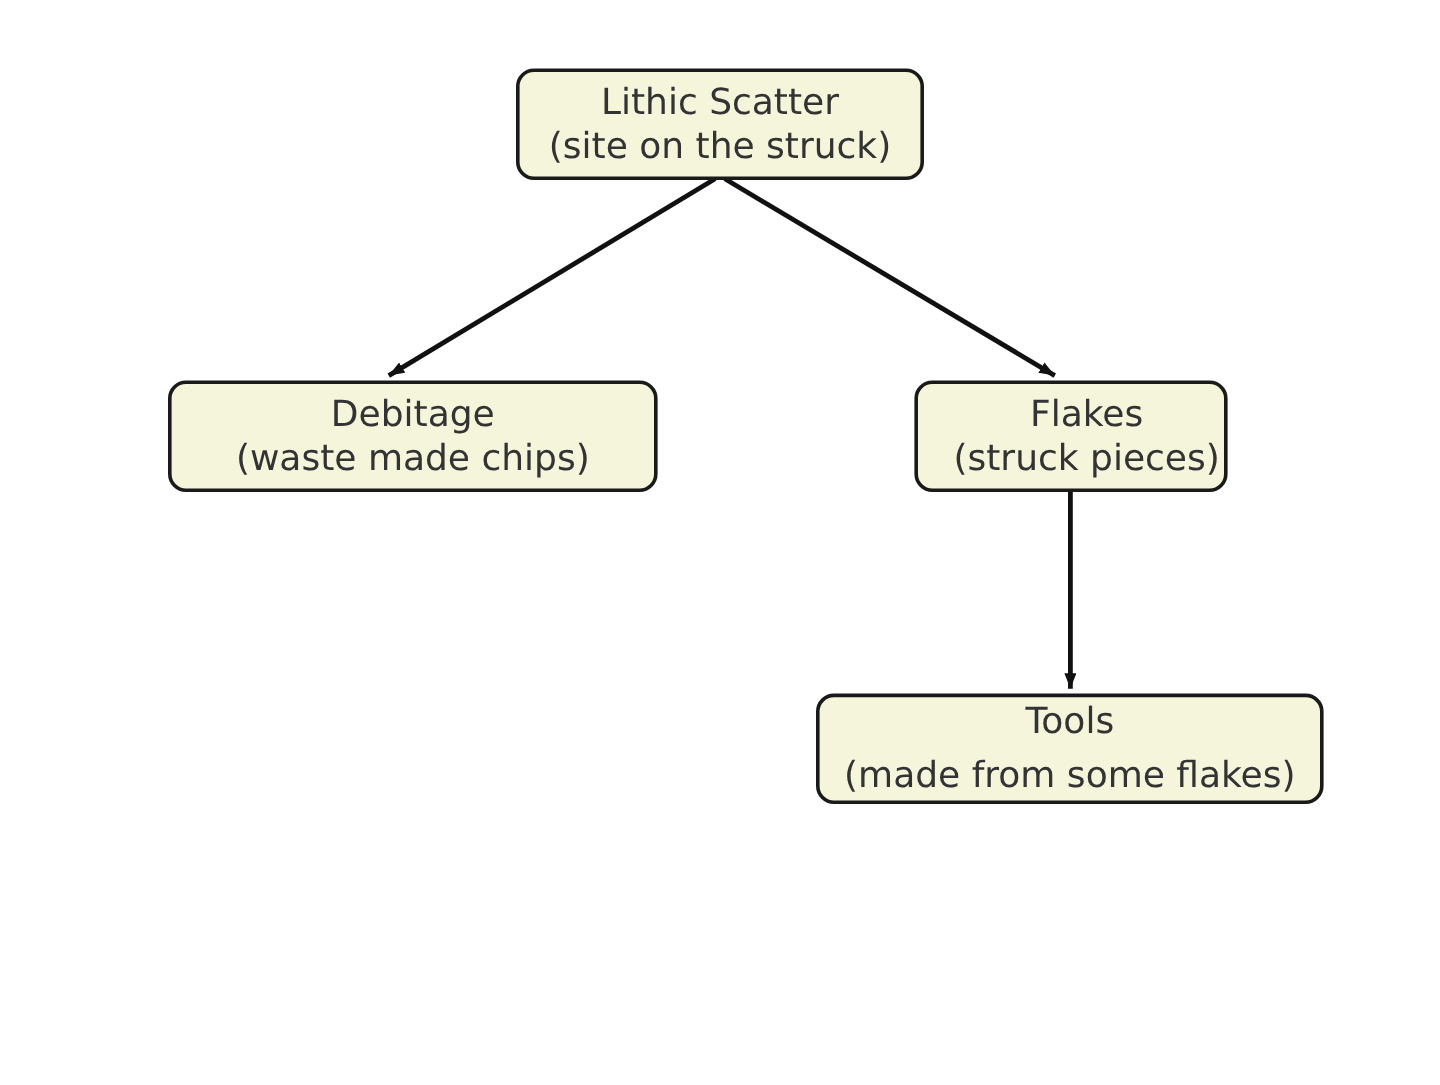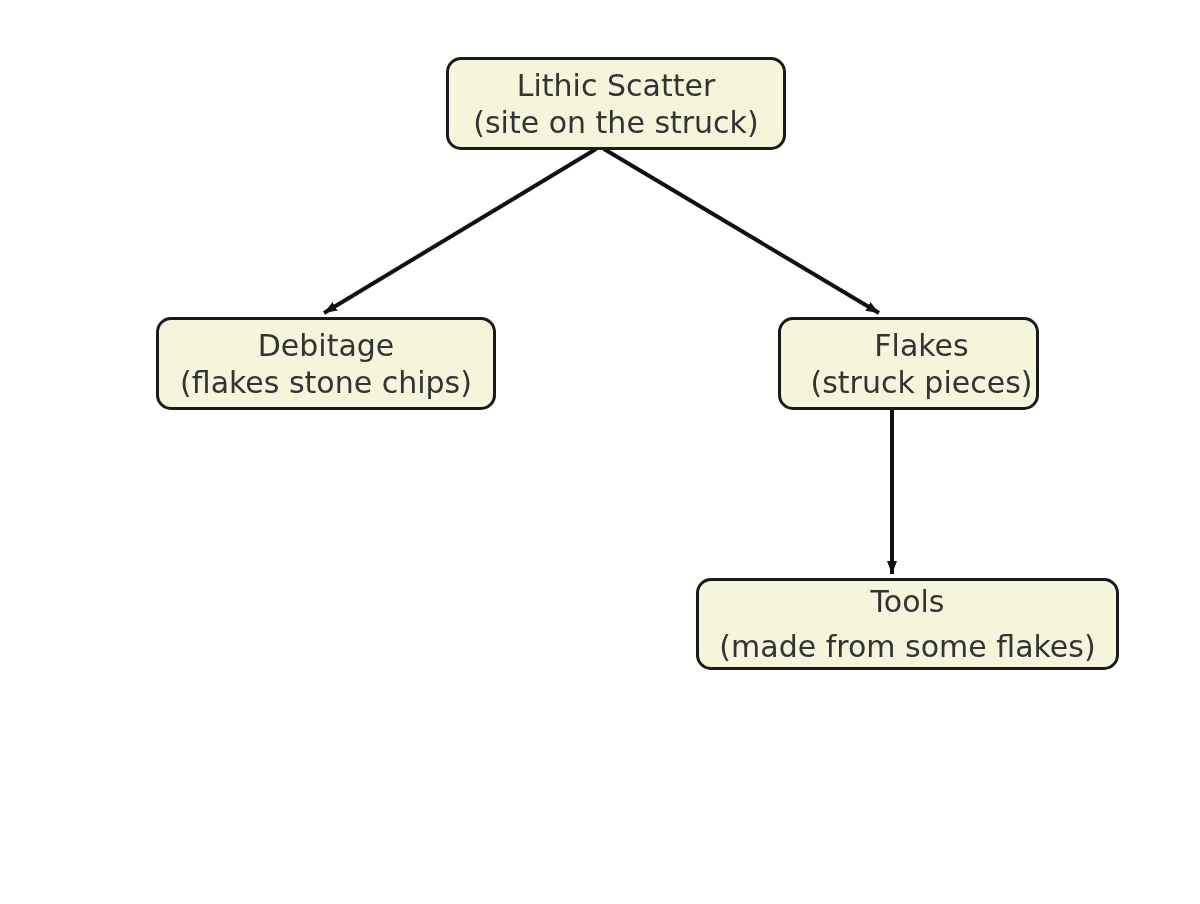--- a/index.html
+++ b/index.html
@@ -32,28 +32,27 @@
     background: #f5f5dc;
     display: flex;
     flex-direction: column;
     align-items: center;
     justify-content: center;
     text-align: center;
     color: #333333;
     font-size: 30px;
     line-height: 37px;
     padding: 2px 6px;
-    margin-left: 16px;
   }
   .node .node-title,
   .node .node-subtitle {
     white-space: nowrap;
   }
   #node-lithic-scatter { left: 430px; top: 57px;  width: 340px; height: 93px; }
-  #node-debitage       { left: 140px; top: 317px; width: 340px; height: 93px; }
+  #node-debitage       { left: 140px; top: 317px; width: 408px; height: 93px; }
   #node-flakes         { left: 762px; top: 317px; width: 261px; height: 93px; padding-left: 32px; }
   #node-tools          { left: 680px; top: 578px; width: 423px; height: 92px; justify-content: space-between; }
 </style>
 </head>
 <body>
 
 <div class="canvas" style="background-color: rgb(255, 255, 255);">
 
   <svg class="edges-layer" viewBox="0 0 1200 904" xmlns="http://www.w3.org/2000/svg">
     <defs>
@@ -66,21 +65,21 @@
     <line x1="892" y1="410" x2="892" y2="574" stroke="#111111" stroke-width="4" marker-end="url(#arrowhead)"></line>
   </svg>
 
   <div class="node" id="node-lithic-scatter" style="background-color: rgb(245, 245, 220); border-color: rgb(26, 26, 26); color: rgb(51, 51, 51);">
     <div class="node-title">Lithic Scatter</div>
     <div class="node-subtitle">(site on the struck)</div>
   </div>
 
   <div class="node" id="node-debitage" style="background-color: rgb(245, 245, 220); border-color: rgb(26, 26, 26); color: rgb(51, 51, 51);">
     <div class="node-title">Debitage</div>
-    <div class="node-subtitle">(flakes stone chips)</div>
+    <div class="node-subtitle">(waste made chips)</div>
   </div>
 
   <div class="node" id="node-flakes" style="background-color: rgb(245, 245, 220); border-color: rgb(26, 26, 26); color: rgb(51, 51, 51);">
     <div class="node-title">Flakes</div>
     <div class="node-subtitle">(struck pieces)</div>
   </div>
 
   <div class="node" id="node-tools" style="background-color: rgb(245, 245, 220); border-color: rgb(26, 26, 26); color: rgb(51, 51, 51);">
     <div class="node-title">Tools</div>
     <div class="node-subtitle">(made from some flakes)</div>

